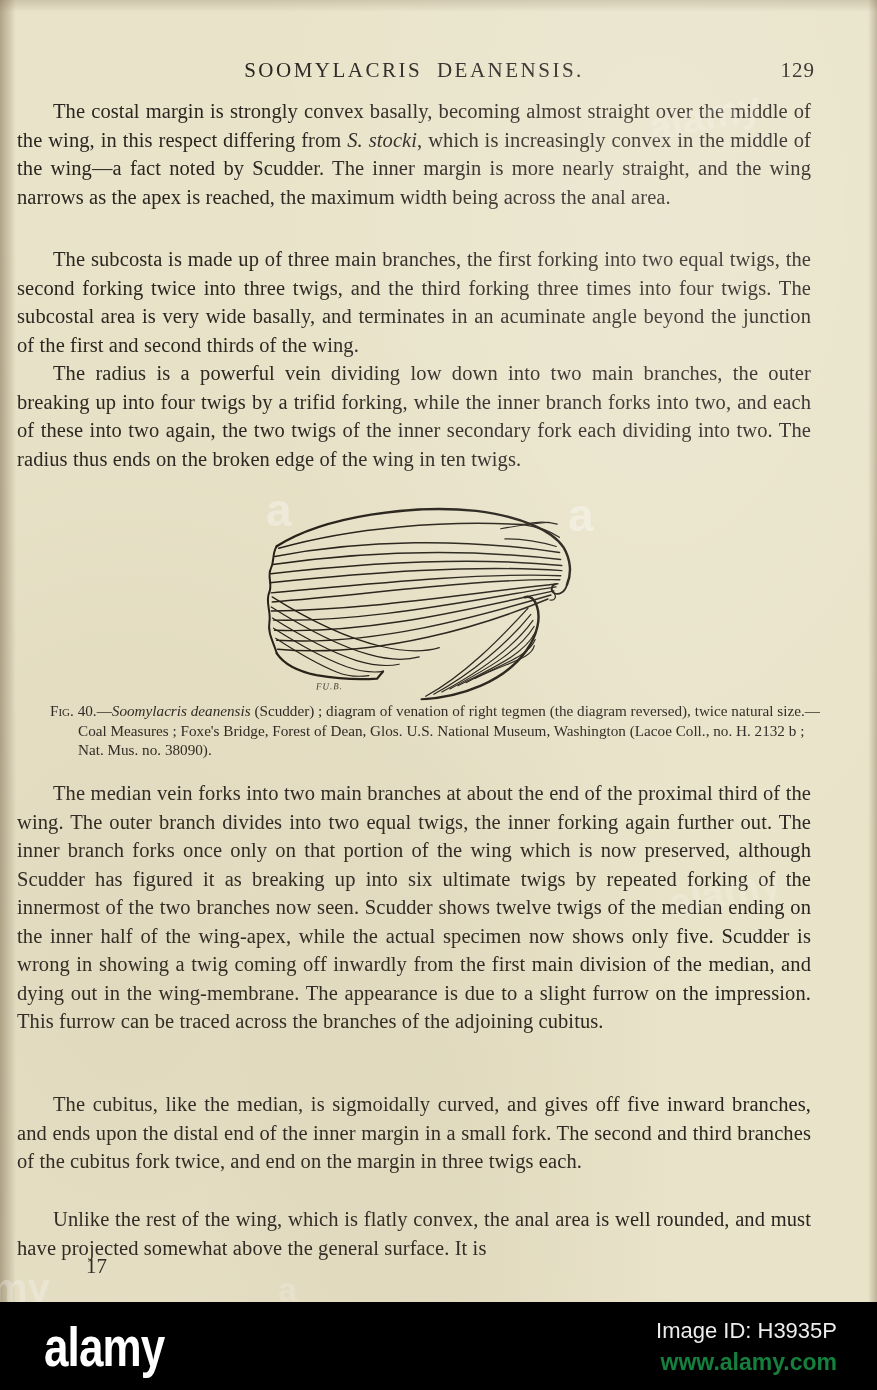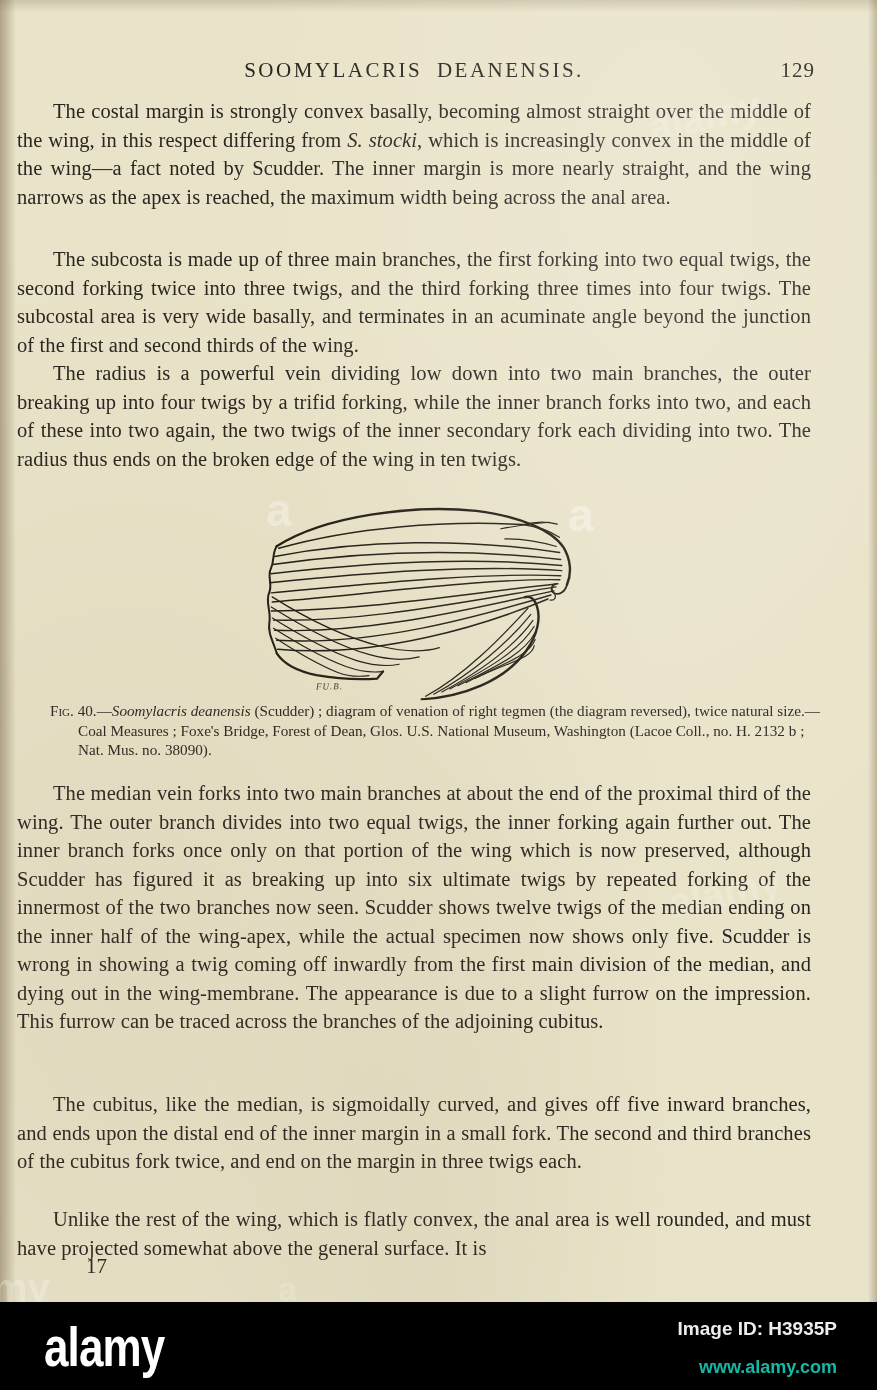--- a/index.html
+++ b/index.html
@@ -59,22 +59,22 @@
   .wm4{left:-8px;top:1268px;font-size:40px;opacity:.30;}
   .wm5{left:278px;top:1272px;font-size:34px;opacity:.22;}
 
   
   .footer-bar{position:absolute;left:0;top:1302px;width:877px;height:88px;background:#000;}
   .alamy-logo{position:absolute;left:44px;top:12px;color:#fff;
     font-family:"Liberation Sans",sans-serif;font-weight:bold;font-size:50px;
     letter-spacing:-1px;transform:scale(.88,1.12);transform-origin:left top;}
   .footer-right{position:absolute;right:40px;top:16px;text-align:right;
     font-family:"Liberation Sans",sans-serif;color:#ededed;}
-  .footer-id{font-size:19px;font-weight:700;}
-  .footer-url{font-size:18px;font-weight:bold;color:#14b8a6;margin-top:17px;}
+  .footer-id{font-size:22px;font-weight:400;}
+  .footer-url{font-size:23px;font-weight:bold;color:#15803d;margin-top:5px;}
 </style>
 </head>
 <body>
 
 <div class="edge-top"></div>
 <div class="edge-left"></div>
 <div class="edge-right"></div>
 
 <div class="header-title">SOOMYLACRIS DEANENSIS.</div>
 <div class="header-pagenum">129</div>

